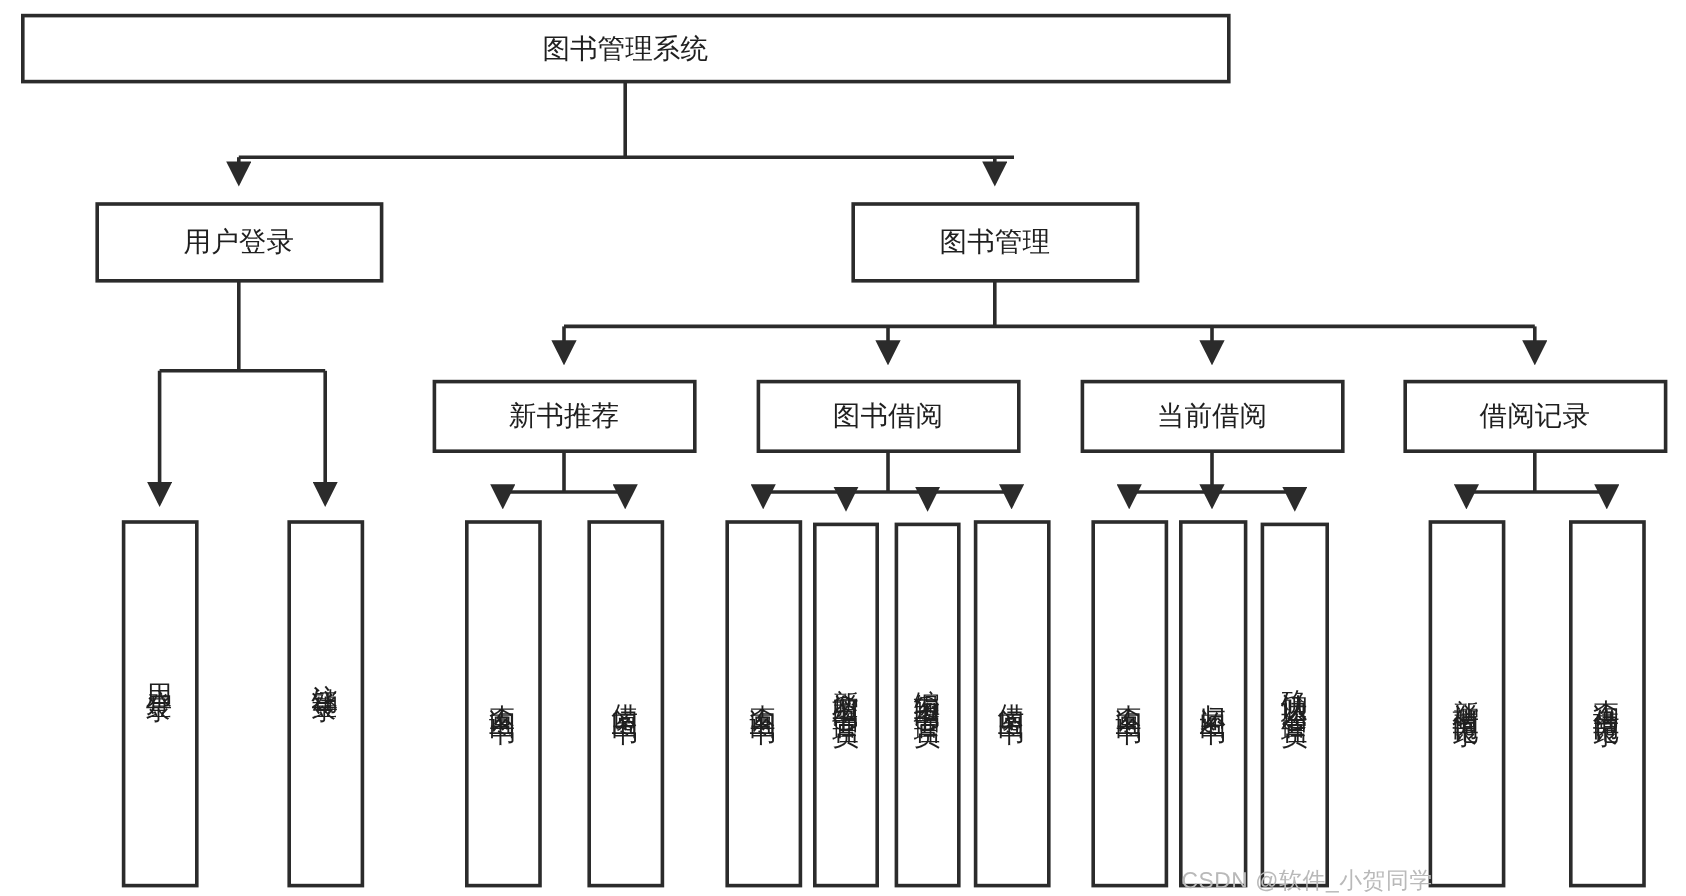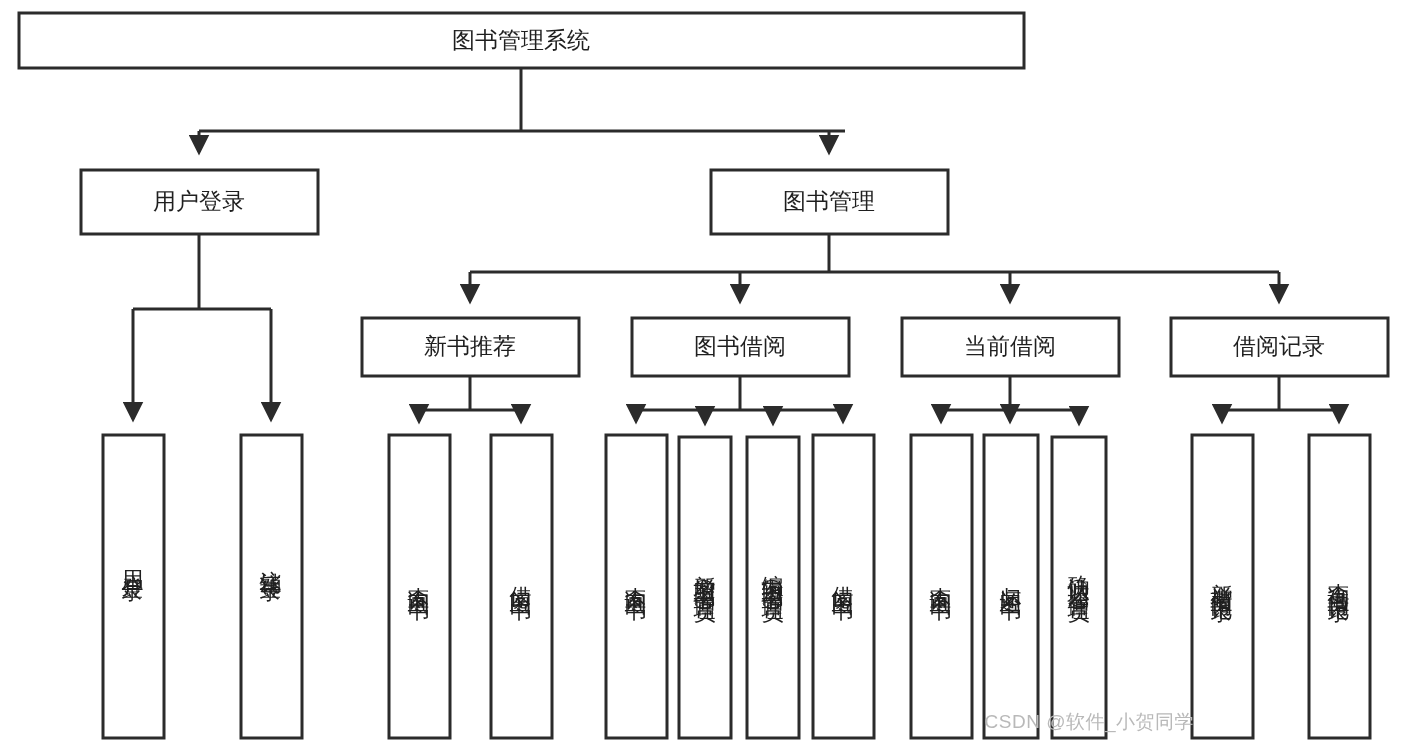--- a/index.html
+++ b/index.html
@@ -50,21 +50,21 @@
   .node-label.vertical {
     font-size: 22px;
     writing-mode: vertical-rl;
     text-orientation: upright;
     letter-spacing: 4px;
     dominant-baseline: central;
   }
   .watermark {
     position: absolute;
     right: 9px;
-    bottom: 12px;
+    bottom: 0;
     font-family: "Liberation Sans", "DejaVu Sans", sans-serif;
     font-size: 19px;
     color: #b9b9b9;
     white-space: nowrap;
     pointer-events: none;
     letter-spacing: 0.5px;
   }
 </style>
 </head>
 <body>

